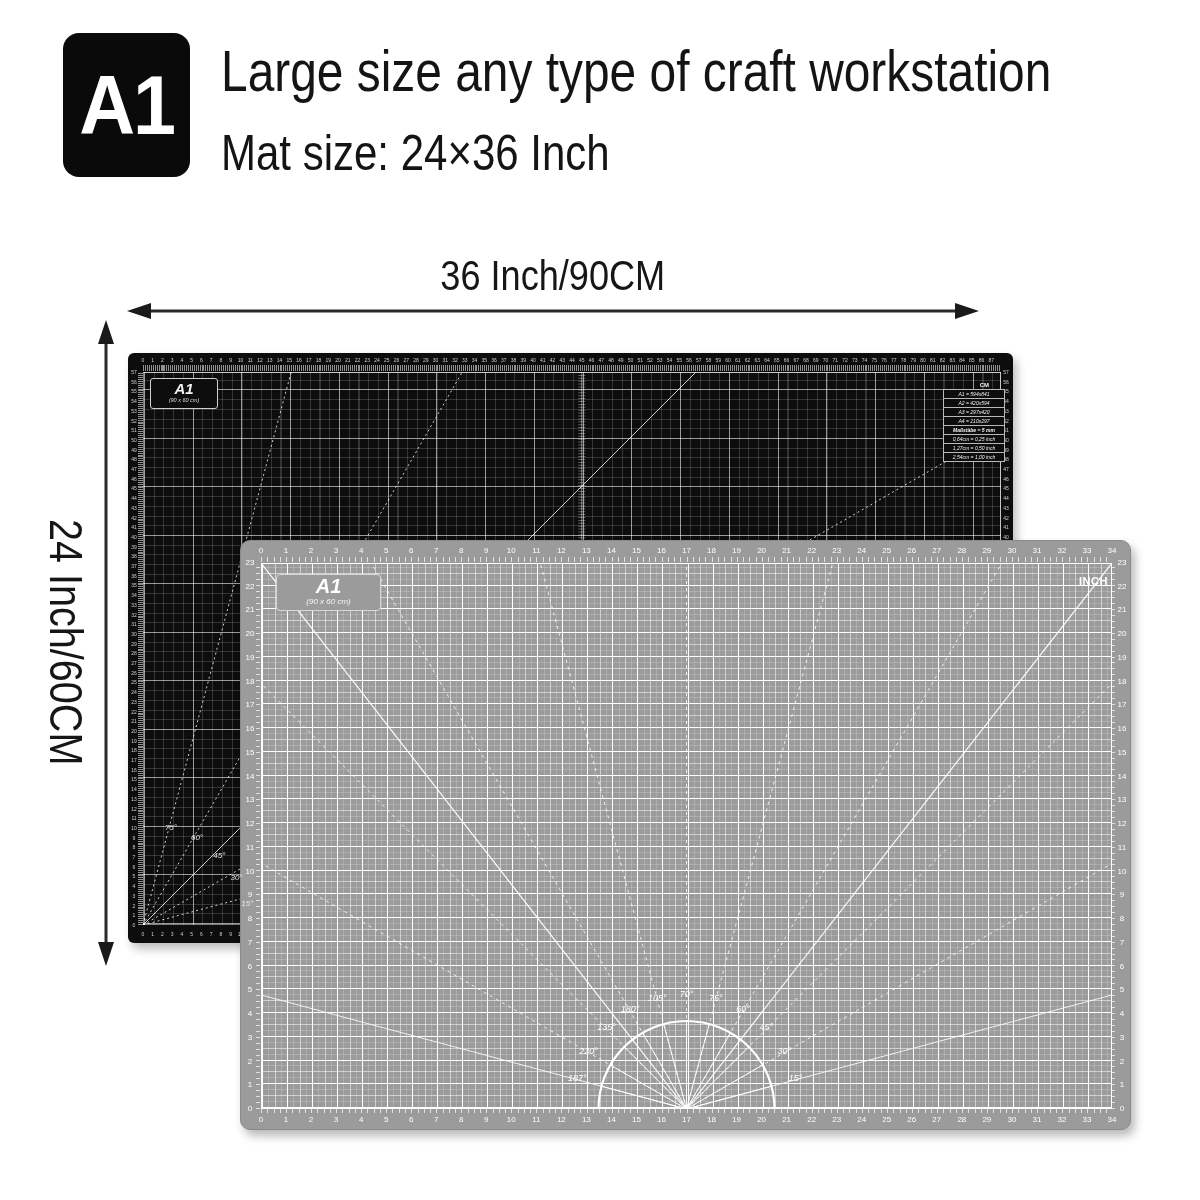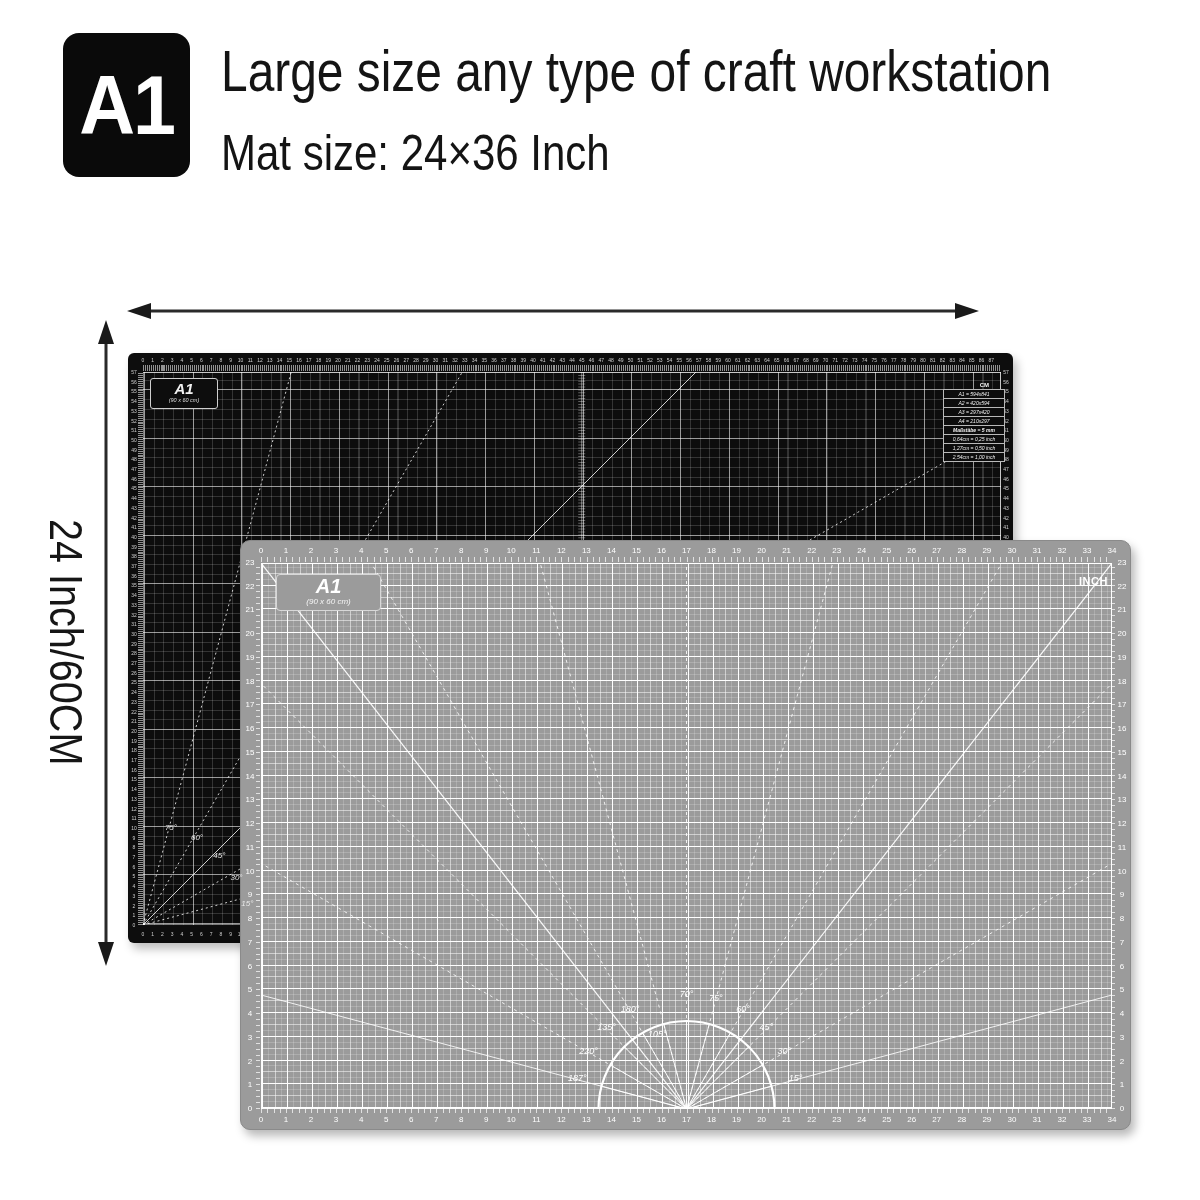--- a/index.html
+++ b/index.html
@@ -88,20 +88,23 @@
 <body>
 
 <div class="canvas">
 
   <div class="badge">
     <span>A1</span>
   </div>
   <div class="title">Large size any type of craft workstation</div>
   <div class="subtitle">Mat size: 24×36 Inch</div>
 
+  <div class="h-dim-label">
+    <span>36 Inch/90CM</span>
+  </div>
   <svg class="h-arrow" width="856" height="30">
     <line x1="22" y1="15" x2="834" y2="15" stroke="#2a2a2a" stroke-width="3"></line>
     <polygon points="2,15 26,7 26,23" fill="#1a1a1a"></polygon>
     <polygon points="854,15 830,7 830,23" fill="#1a1a1a"></polygon>
   </svg>
 
   <svg class="v-arrow" width="28" height="650">
     <line x1="14" y1="22" x2="14" y2="628" stroke="#2a2a2a" stroke-width="3"></line>
     <polygon points="14,2 6,26 22,26" fill="#1a1a1a"></polygon>
     <polygon points="14,648 6,624 22,624" fill="#1a1a1a"></polygon>
@@ -533,21 +536,21 @@
         <span class="gm-num" style="left: 881px; top: 93.22px;">20</span>
         <span class="gm-num" style="left: 881px; top: 69.48px;">21</span>
         <span class="gm-num" style="left: 881px; top: 45.74px;">22</span>
         <span class="gm-num" style="left: 881px; top: 22px;">23</span>
       </div>
     <div id="gm-angles">
         <span class="gm-angle" style="left: 336.36px; top: 536.753px;">187°</span>
         <span class="gm-angle" style="left: 347.649px; top: 509.5px;">220°</span>
         <span class="gm-angle" style="left: 365.607px; top: 486.097px;">135°</span>
         <span class="gm-angle" style="left: 389.01px; top: 468.139px;">180°</span>
-        <span class="gm-angle" style="left: 416.263px; top: 456.85px; margin-top: 36px;">105°</span>
+        <span class="gm-angle" style="left: 416.263px; top: 456.85px;">105°</span>
         <span class="gm-angle" style="left: 445.51px; top: 453px;">70°</span>
         <span class="gm-angle" style="left: 474.757px; top: 456.85px;">75°</span>
         <span class="gm-angle" style="left: 502.01px; top: 468.139px;">60°</span>
         <span class="gm-angle" style="left: 525.413px; top: 486.097px;">45°</span>
         <span class="gm-angle" style="left: 543.371px; top: 509.5px;">30°</span>
         <span class="gm-angle" style="left: 554.66px; top: 536.753px;">15°</span>
       </div>
   </div>
 
 </div>

